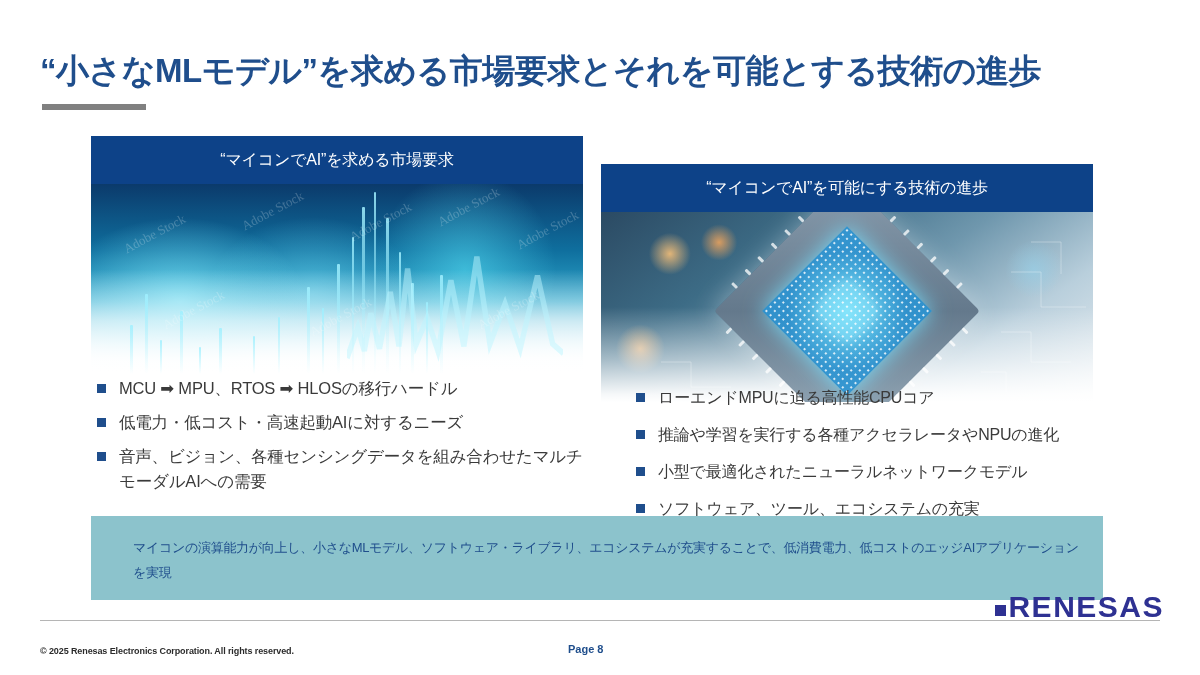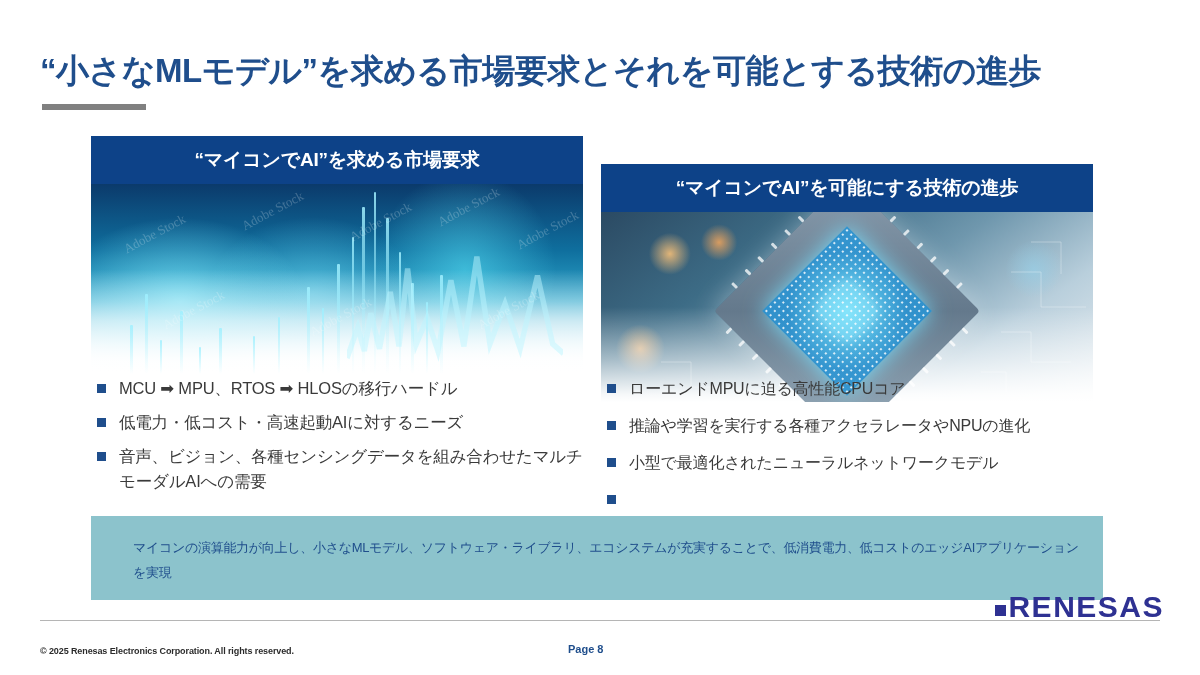--- a/index.html
+++ b/index.html
@@ -25,21 +25,21 @@
   }
 
   
   .panel{position:absolute;top:136px;width:492px;}
   .panel.left{left:91px;}
   .panel.right{left:601px;margin-top:28px;}
 
   .panel-head{
     height:48px;background:#0D4288;
     display:flex;align-items:center;justify-content:center;
-    color:#ffffff;font-size:19px;font-weight:bold;
+    color:#ffffff;font-size:16px;font-weight:normal;
     letter-spacing:-0.2px;white-space:nowrap;
   }
 
   .panel-img{height:190px;position:relative;overflow:hidden;}
 
   
   .img-wave{
     background:
       linear-gradient(to bottom,
         rgba(255,255,255,0) 45%,
@@ -107,21 +107,21 @@
     background:rgba(150,235,255,0.45);
     box-shadow:0 0 14px rgba(170,240,255,0.8);
   }
   .pins{position:absolute;inset:0;}
   .pin{position:absolute;background:rgba(255,255,255,0.75);border-radius:1px;}
   .traces{position:absolute;inset:0;opacity:.5;}
 
   
   .bullets{position:absolute;top:376px;}
   .bullets.left{left:97px;width:490px;}
-  .bullets.right{left:607px;width:500px;}
+  .bullets.right{left:636px;width:500px;margin-top:9px;}
   .bullet{
     display:flex;align-items:flex-start;
     margin-bottom:9px;
   }
   .bullets.right .bullet{margin-bottom:12px;}
   .bsq{
     width:9px;height:9px;background:#1F4E8C;
     flex:0 0 9px;margin-top:8px;margin-right:13px;
   }
   .btxt{
@@ -282,20 +282,21 @@
     <div class="bullet">
       <span class="bsq"></span>
       <span class="btxt">推論や学習を実行する各種アクセラレータやNPUの進化</span>
     </div>
     <div class="bullet">
       <span class="bsq"></span>
       <span class="btxt">小型で最適化されたニューラルネットワークモデル</span>
     </div>
     <div class="bullet">
       <span class="bsq"></span>
+      <span class="btxt">ソフトウェア、ツール、エコシステムの充実</span>
     </div>
   </div>
 
   <div class="summary">
     <div class="summary-text">マイコンの演算能力が向上し、小さなMLモデル、ソフトウェア・ライブラリ、エコシステムが充実することで、低消費電力、低コストのエッジAIアプリケーションを実現</div>
   </div>
 
   <div class="footer-rule"></div>
   <div class="copyright">© 2025 Renesas Electronics Corporation. All rights reserved.</div>
   <div class="pagenum">Page 8</div>

